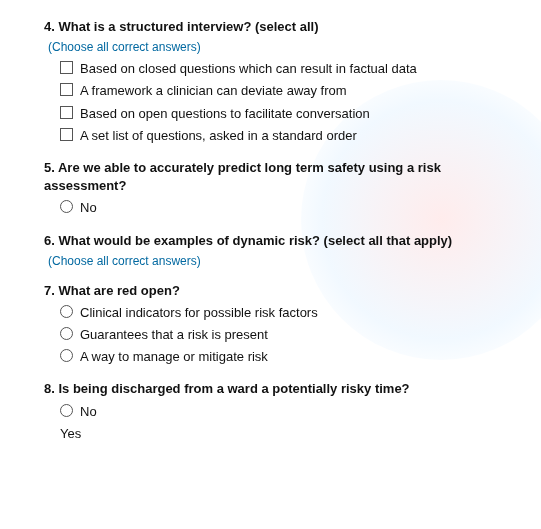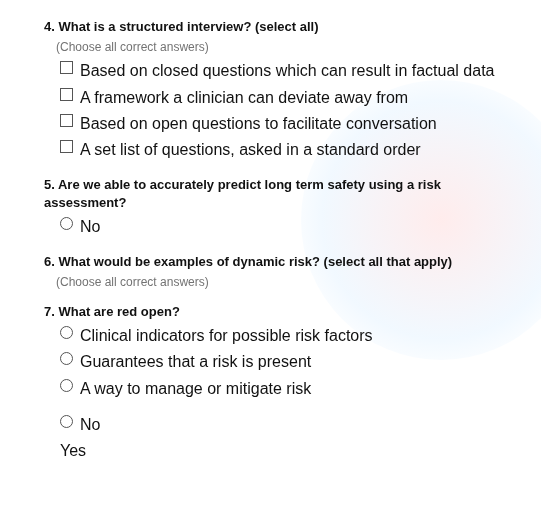--- a/index.html
+++ b/index.html
@@ -40,34 +40,34 @@
       font-size: 13px;
       font-weight: bold;
       margin-bottom: 4px;
       line-height: 1.4;
     }
     .question-title .qnum {
       font-weight: bold;
     }
     .sub-instruction {
       font-size: 12px;
-      color: #737373;
-      margin-left: 12px;
+      color: #0369a1;
+      margin-left: 4px;
       margin-bottom: 6px;
       font-style: normal;
     }
     .options-list {
       list-style: none;
       margin-left: 16px;
     }
     .option-item {
       display: flex;
       align-items: flex-start;
       margin-bottom: 4px;
-      font-size: 16px;
+      font-size: 13px;
       line-height: 1.4;
     }
     .checkbox-icon {
       width: 13px;
       height: 13px;
       border: 1.5px solid #555;
       background: #fff;
       flex-shrink: 0;
       margin-right: 7px;
       margin-top: 1px;
@@ -151,20 +151,23 @@
           <span class="option-label">Guarantees that a risk is present</span>
         </li>
         <li class="option-item">
           <div class="radio-icon"></div>
           <span class="option-label">A way to manage or mitigate risk</span>
         </li>
       </ul>
     </div>
 
     <div class="question-block">
+      <div class="question-title">
+        <span class="qnum">8. </span><span>Is being discharged from a ward a potentially risky time?</span>
+      </div>
       <ul class="options-list">
         <li class="option-item">
           <div class="radio-icon"></div>
           <span class="option-label">No</span>
         </li>
         <li class="option-item">
 
           <span class="option-label">Yes</span>
         </li>
       </ul>

